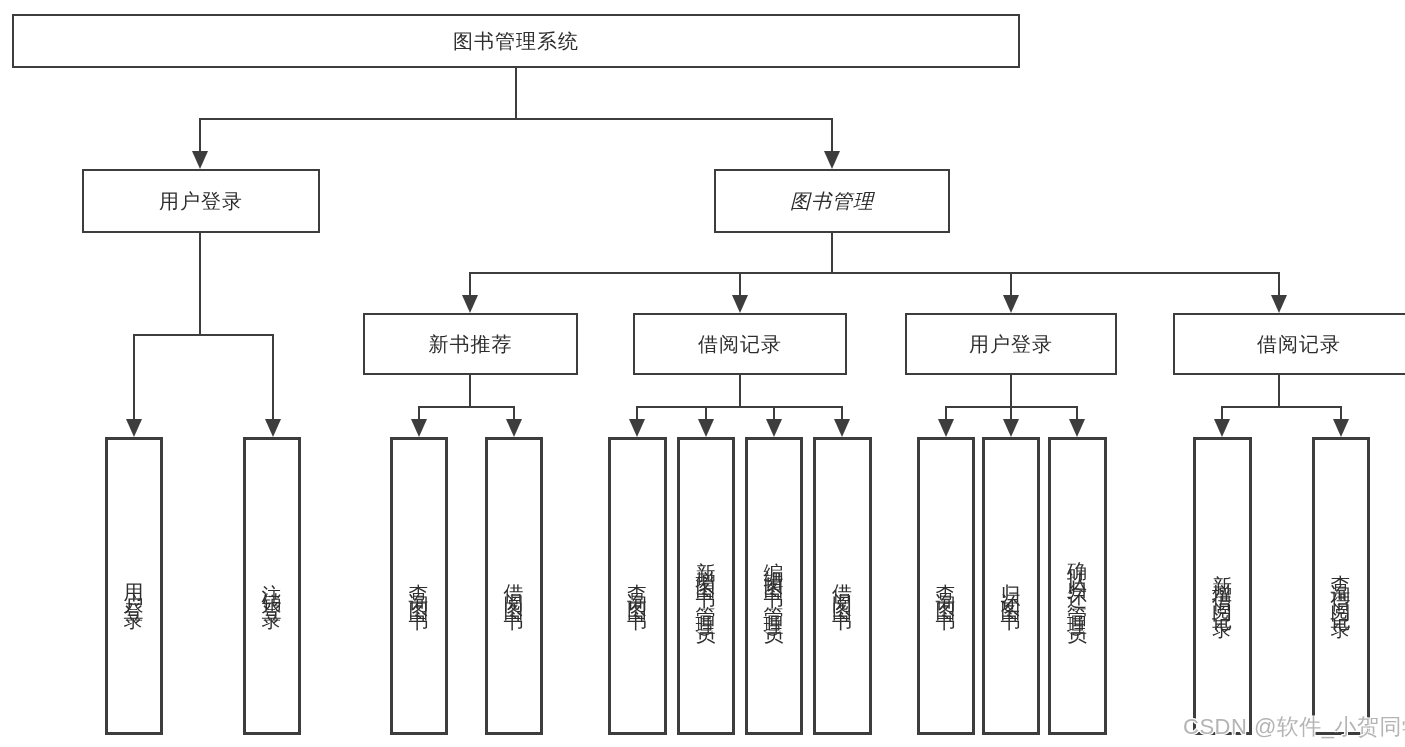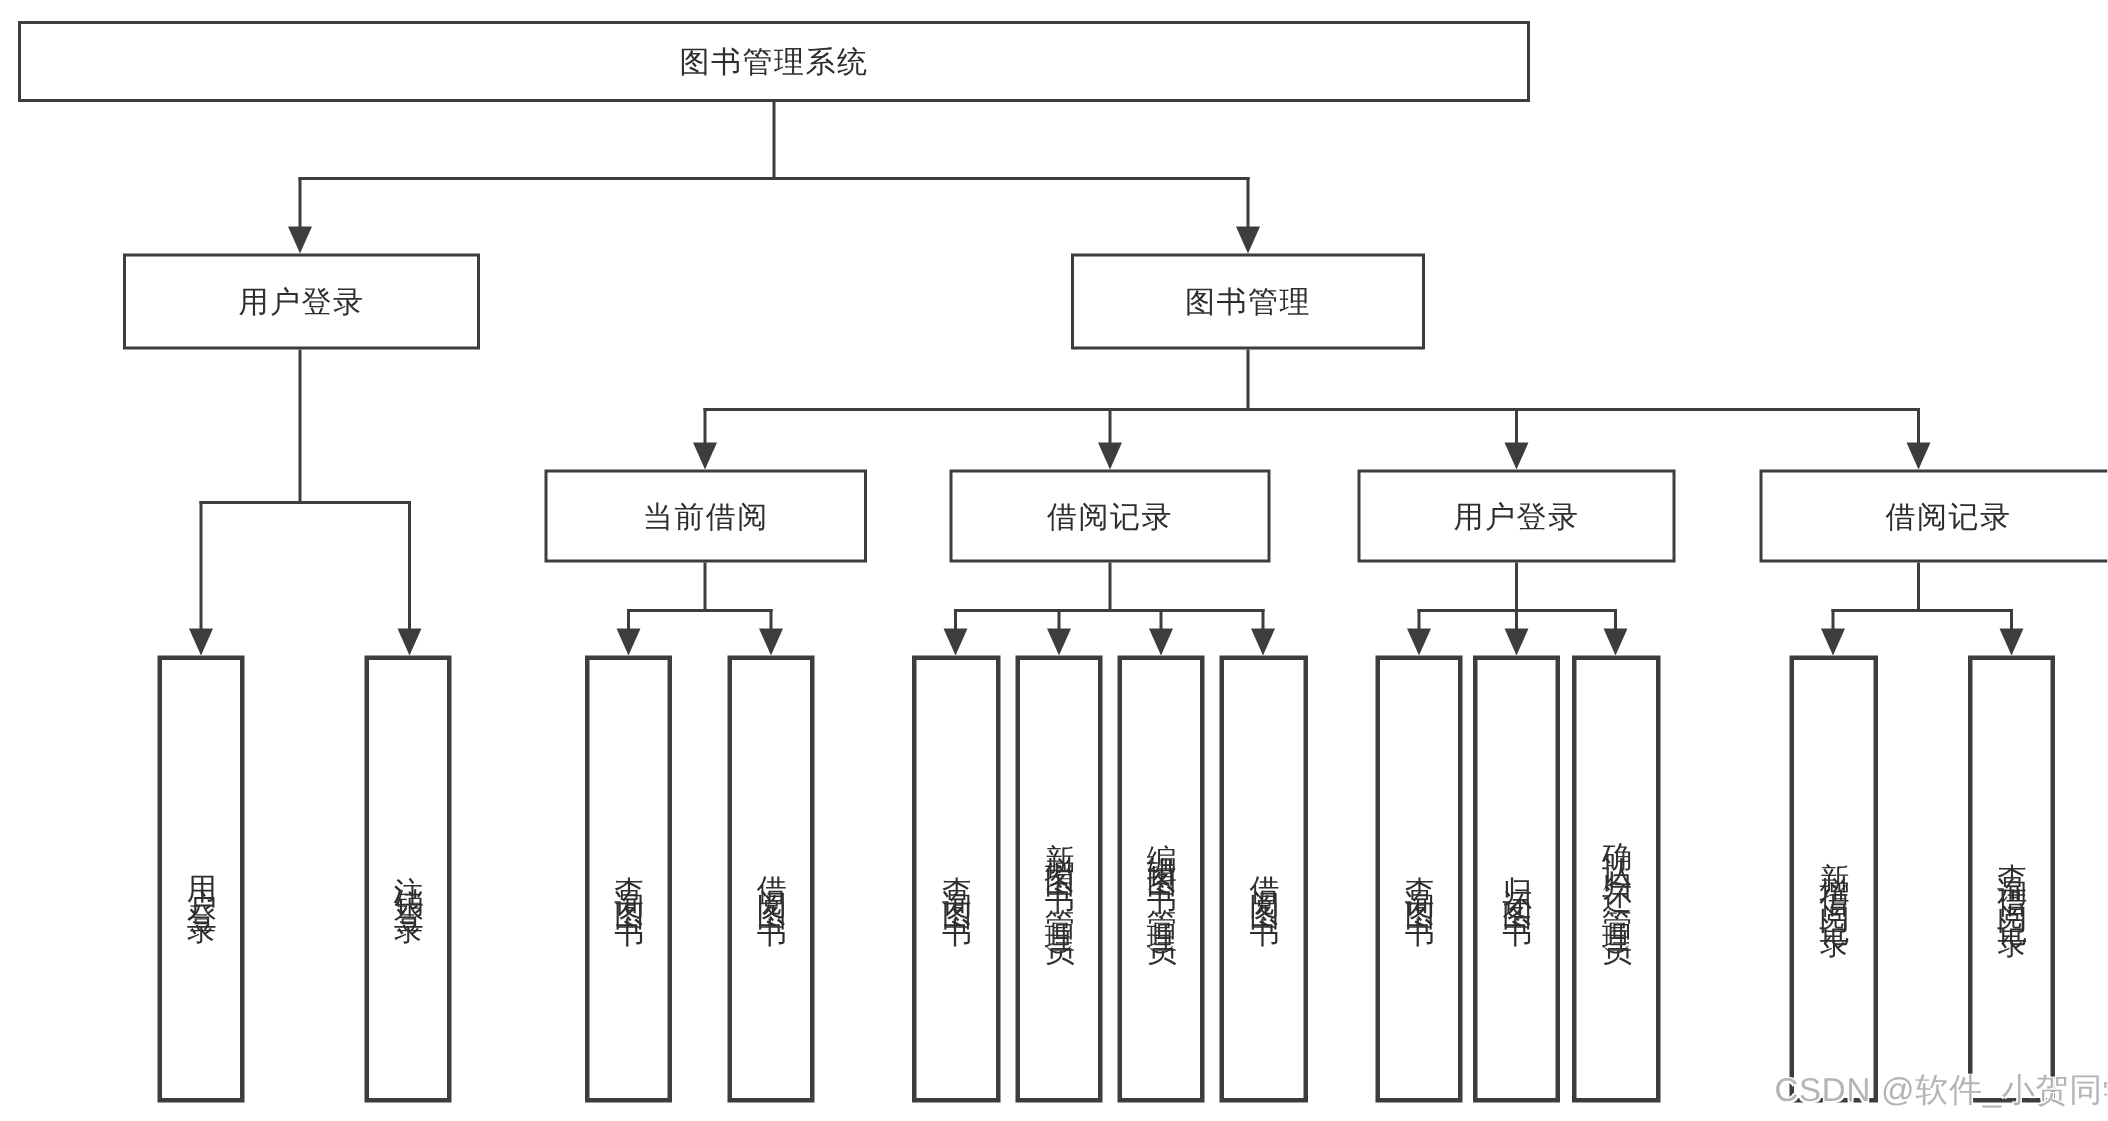--- a/index.html
+++ b/index.html
@@ -65,21 +65,21 @@
   <div class="vline" style="left:515px; top:68px; height:51px;"></div>
   <div class="hline" style="left:199px; top:118px; width:634px;"></div>
   <div class="vline" style="left:199px; top:118px; height:36px;"></div>
   <div class="arrow-down" style="left:192px; top:151px;"></div>
   <div class="vline" style="left:831px; top:118px; height:36px;"></div>
   <div class="arrow-down" style="left:824px; top:151px;"></div>
 
   <div class="box" style="left:82px; top:169px; width:238px; height:64px;">
     <span>用户登录</span>
   </div>
-  <div class="box" style="left:714px; top:169px; width:236px; height:64px;">
+  <div class="box" style="left:714px; top:169px; width:236px; height:64px;font-style:italic;">
     <span>图书管理</span>
   </div>
 
   <div class="vline" style="left:199px; top:233px; height:102px;"></div>
   <div class="hline" style="left:133px; top:334px; width:141px;"></div>
   <div class="vline" style="left:133px; top:334px; height:87px;"></div>
   <div class="arrow-down" style="left:126px; top:419px;"></div>
   <div class="vline" style="left:272px; top:334px; height:87px;"></div>
   <div class="arrow-down" style="left:265px; top:419px;"></div>
 
@@ -88,21 +88,21 @@
   <div class="vline" style="left:469px; top:272px; height:26px;"></div>
   <div class="arrow-down" style="left:462px; top:295px;"></div>
   <div class="vline" style="left:739px; top:272px; height:26px;"></div>
   <div class="arrow-down" style="left:732px; top:295px;"></div>
   <div class="vline" style="left:1010px; top:272px; height:26px;"></div>
   <div class="arrow-down" style="left:1003px; top:295px;"></div>
   <div class="vline" style="left:1278px; top:272px; height:26px;"></div>
   <div class="arrow-down" style="left:1271px; top:295px;"></div>
 
   <div class="box" style="left:363px; top:313px; width:215px; height:62px;">
-    <span>当前借阅</span>
+    <span>新书推荐</span>
   </div>
   <div class="box" style="left:633px; top:313px; width:214px; height:62px;">
     <span>借阅记录</span>
   </div>
   <div class="box" style="left:905px; top:313px; width:212px; height:62px;">
     <span>用户登录</span>
   </div>
   <div class="box" style="left:1173px; top:313px; width:252px; height:62px;">
     <span>借阅记录</span>
   </div>

